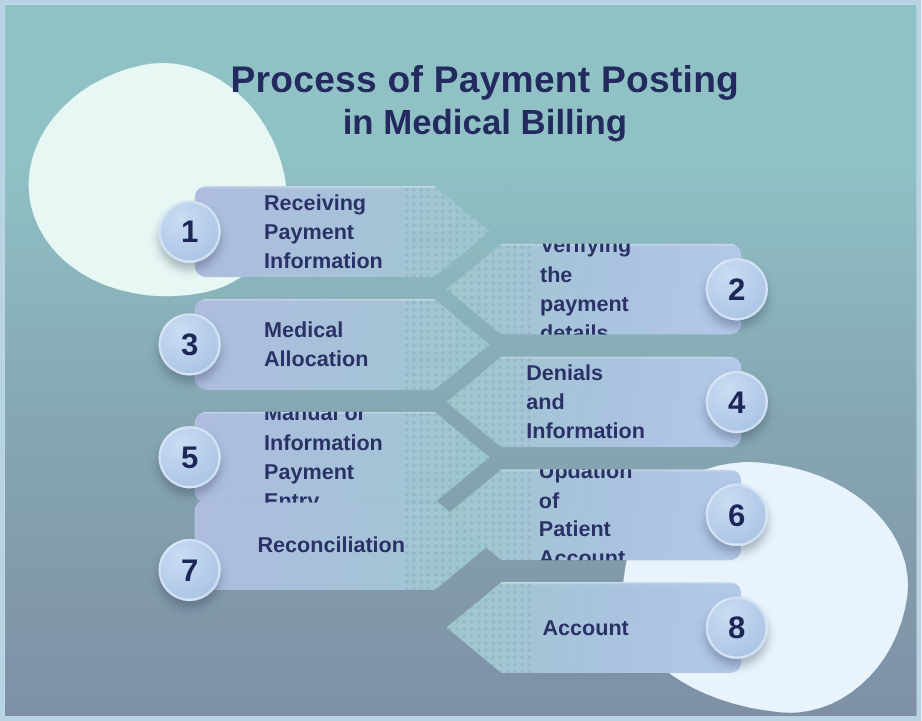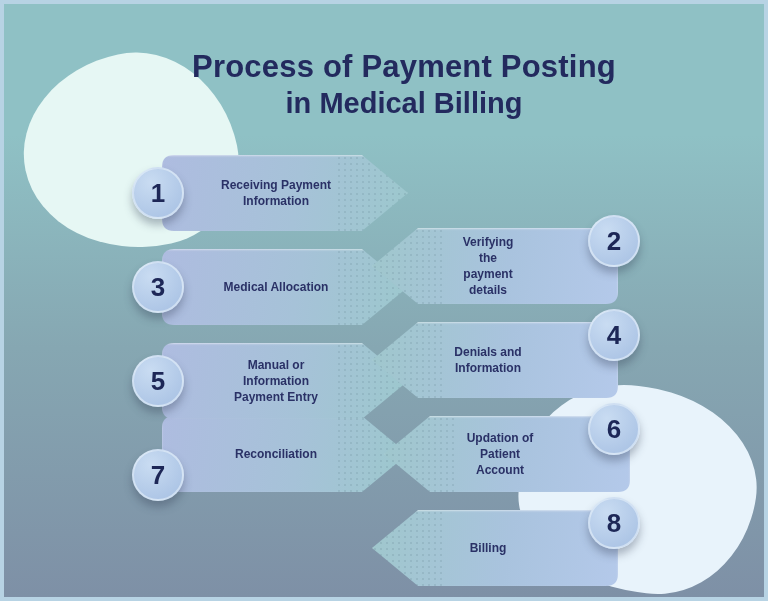--- a/index.html
+++ b/index.html
@@ -54,54 +54,52 @@
     padding-left:40px;
   }
   .title .line1{font-size:31px;font-weight:800;letter-spacing:.2px;}
   .title .line2{font-size:29px;font-weight:700;}
 
   
   .banner{
     position:absolute;
     width:246px;height:76px;
     display:flex;align-items:center;justify-content:center;
-    text-align:center;
     color:var(--text);
-    font-weight:700;font-size:12px;line-height:1.35;
+    font-weight:700;font-size:18px;line-height:1.35;
     filter:drop-shadow(0 7px 4px rgba(48,60,84,.45));
   }
   .banner .label{position:relative;z-index:2;}
   .banner.left{
     background:linear-gradient(100deg,var(--left-a) 0%,#a6c2d8 55%,var(--left-b) 100%);
     clip-path:path('M 12 0 L 200 0 L 246 38 L 200 76 L 12 76 Q 0 76 0 64 L 0 12 Q 0 0 12 0 Z');
     padding:0 76px 0 58px;
     box-shadow:inset 0 1px 2px rgba(255,255,255,.5);
   }
   .banner.right{
     background:linear-gradient(100deg,var(--right-a) 0%,#a9c3de 55%,var(--right-b) 100%);
     clip-path:path('M 234 0 Q 246 0 246 12 L 246 64 Q 246 76 234 76 L 46 76 L 0 38 L 46 0 Z');
     padding:0 96px 0 82px;
     box-shadow:inset 0 1px 2px rgba(255,255,255,.5);
-    margin-top:25px;
   }
   
   .banner::after{
     content:'';position:absolute;top:0;bottom:0;width:72px;z-index:1;
     background-image:radial-gradient(rgba(84,116,130,.30) 1.2px,transparent 1.4px);
     background-size:6px 6px;opacity:.55;
   }
   .banner.left::after{right:0;}
   .banner.right::after{left:0;}
 
   .s1{left:158px;top:151px;z-index:20;}
   .s2{left:368px;top:199px;z-index:19;}
   .s3{left:158px;top:245px;z-index:18;}
   .s4{left:368px;top:293px;z-index:17;}
   .s5{left:158px;top:339px;z-index:16;}
-  .s6{left:380px;top:387px;z-index:15;}
+  .s6{left:368px;top:387px;z-index:15;}
   .s7{left:158px;top:412px;z-index:14;}
   .s8{left:368px;top:481px;z-index:13;}
 
   
   .badge{
     position:absolute;z-index:30;
     width:52px;height:52px;border-radius:50%;
     background:radial-gradient(circle at 35% 28%,var(--circle-a),var(--circle-b) 75%);
     border:2px solid rgba(235,244,252,.55);
     box-shadow:0 6px 8px rgba(48,60,84,.35);
@@ -174,18 +172,18 @@
 
   <div>
     <div class="banner left s7">
       <span class="label">Reconciliation</span>
     </div>
     <div class="badge c7">7</div>
   </div>
 
   <div>
     <div class="banner right s8">
-      <span class="label">Billing</span>
+      <span class="label">Account</span>
     </div>
     <div class="badge c8">8</div>
   </div>
 
 </div>
 
 </body></html>

